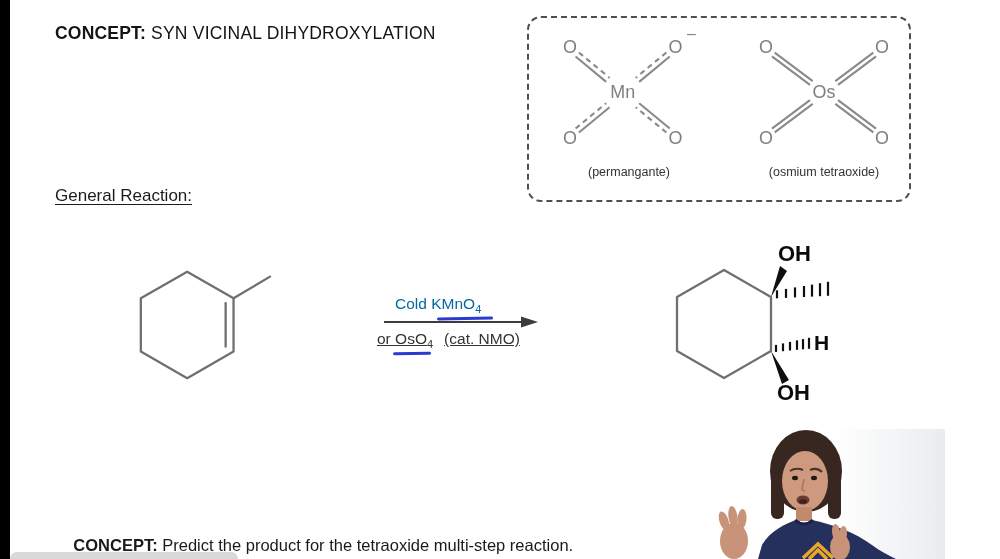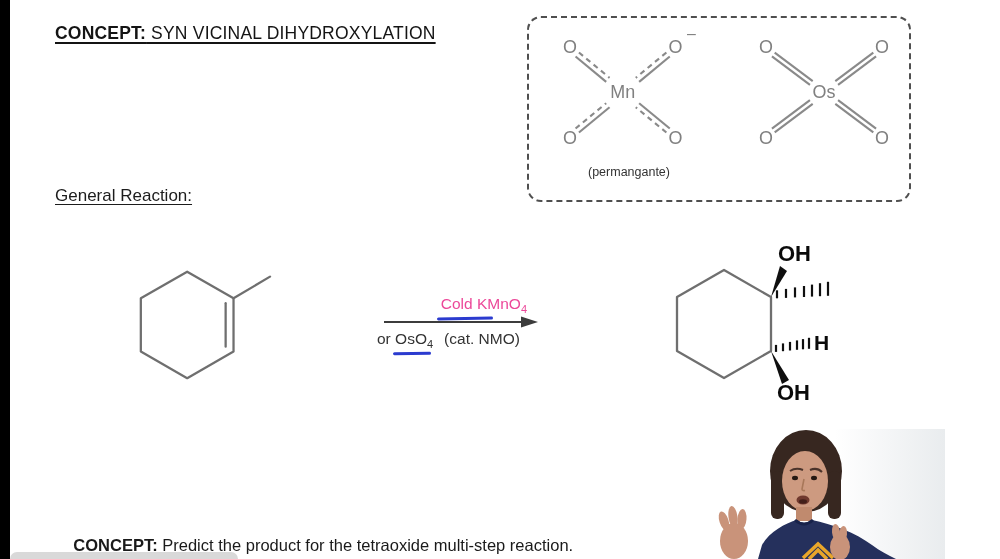--- a/index.html
+++ b/index.html
@@ -3,44 +3,44 @@
 <meta charset="utf-8">
 <style>
   html,body{margin:0;padding:0;background:#fff;}
   .page{
     position:relative;width:1000px;height:559px;background:#ffffff;
     font-family:"Liberation Sans",sans-serif;overflow:hidden;
   }
   .left-bar{position:absolute;left:0;top:0;width:10px;height:559px;background:#000;}
   .concept{
     position:absolute;left:55px;top:23px;font-size:17.5px;color:#141414;
-    text-decoration:underline;text-decoration-thickness:1.6px;text-underline-offset:3px;
+    text-decoration-thickness:1.6px;text-underline-offset:3px;
     letter-spacing:.2px;white-space:nowrap;
   }
   .bold{font-weight:bold;}
   .gr-heading{
     position:absolute;left:55px;top:186px;font-size:17px;color:#1c1c1c;
     text-decoration:underline;text-decoration-thickness:1.4px;text-underline-offset:3px;
   }
   .reagent-box{
     position:absolute;left:527px;top:16px;width:384px;height:186px;
     border:2px dashed #4f4f4f;border-radius:14px;box-sizing:border-box;background:#fff;
   }
   .struct-col{position:absolute;top:8px;text-align:center;}
   .col-mn{left:10px;width:180px;}
   .col-os{left:212px;width:166px;}
   .caption{font-size:12.5px;color:#333;margin-top:3px;}
   svg text{font-family:"Liberation Sans",sans-serif;}
   .rg-top{
-    position:absolute;left:371px;top:295px;width:156px;text-align:right;
-    font-size:15.5px;color:#ec4899;white-space:pre;
+    position:absolute;left:395px;top:295px;width:156px;text-align:left;
+    font-size:15.5px;color:#0369a1;white-space:pre;
   }
   .rg-bottom{
     position:absolute;left:377px;top:330px;width:180px;
-    font-size:15.5px;color:#333;white-space:pre;
+    font-size:15.5px;color:#333;white-space:pre;text-decoration:underline;
   }
   .rg-top sub,.rg-bottom sub{font-size:11px;}
   .rg-note{margin-left:11px;}
   .arrow-svg{position:absolute;left:383px;top:314px;}
   .blue-line{position:absolute;height:2.6px;background:#2b3bcf;border-radius:2px;}
   #ul1{left:437px;top:317px;width:56px;transform:rotate(-1deg);}
   #ul2{left:393px;top:352px;width:38px;transform:rotate(-1deg);}
   .start-mol{position:absolute;left:116px;top:250px;}
   .product-mol{position:absolute;left:662px;top:228px;}
   .example-line{position:absolute;left:55px;top:517px;font-size:16.5px;color:#1a1a1a;white-space:pre;}
@@ -96,20 +96,21 @@
           <line x1="28.3" y1="100.8" x2="64.3" y2="73.8"></line>
           <line x1="121.7" y1="100.8" x2="85.7" y2="73.8"></line>
           <line x1="124.3" y1="97.2" x2="88.3" y2="70.2"></line>
         </g>
         <text x="20" y="26" text-anchor="middle" font-size="17" fill="#808080">O</text>
         <text x="130" y="26" text-anchor="middle" font-size="17" fill="#808080">O</text>
         <text x="20" y="112" text-anchor="middle" font-size="17" fill="#808080">O</text>
         <text x="130" y="112" text-anchor="middle" font-size="17" fill="#808080">O</text>
         <text x="75" y="68" text-anchor="middle" font-size="17" fill="#808080">Os</text>
       </svg>
+      <div class="caption">(osmium tetraoxide)</div>
     </div>
   </div>
 
   <div class="gr-heading">General Reaction:</div>
 
   <svg class="start-mol" width="168" height="143" viewBox="0 0 170 145">
     <g stroke="#6f6f6f" stroke-width="2.3" fill="none" stroke-linejoin="round" stroke-linecap="round">
       <path d="M72,22 L119,49 L119,103 L72,130 L25,103 L25,49 Z"></path>
       <line x1="111" y1="54" x2="111" y2="98"></line>
       <line x1="119" y1="49" x2="156" y2="27"></line>

